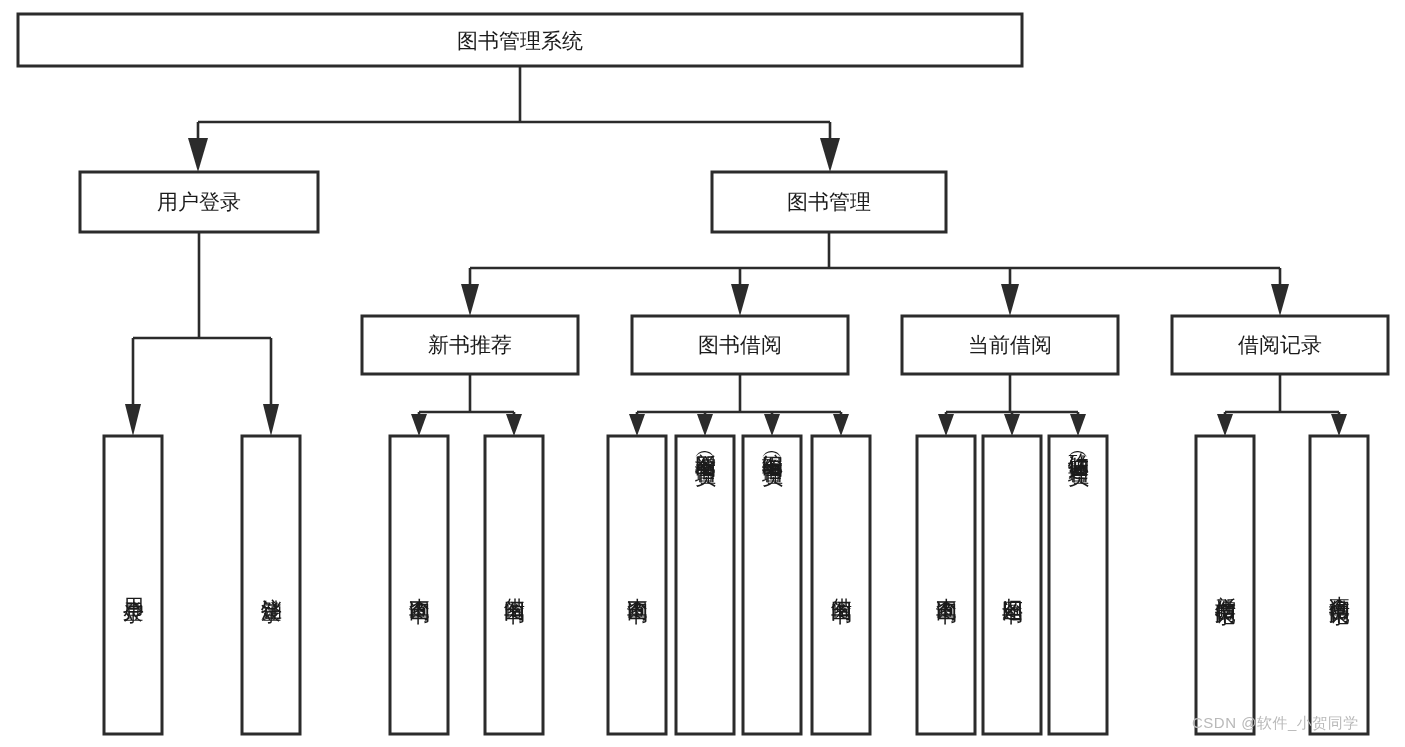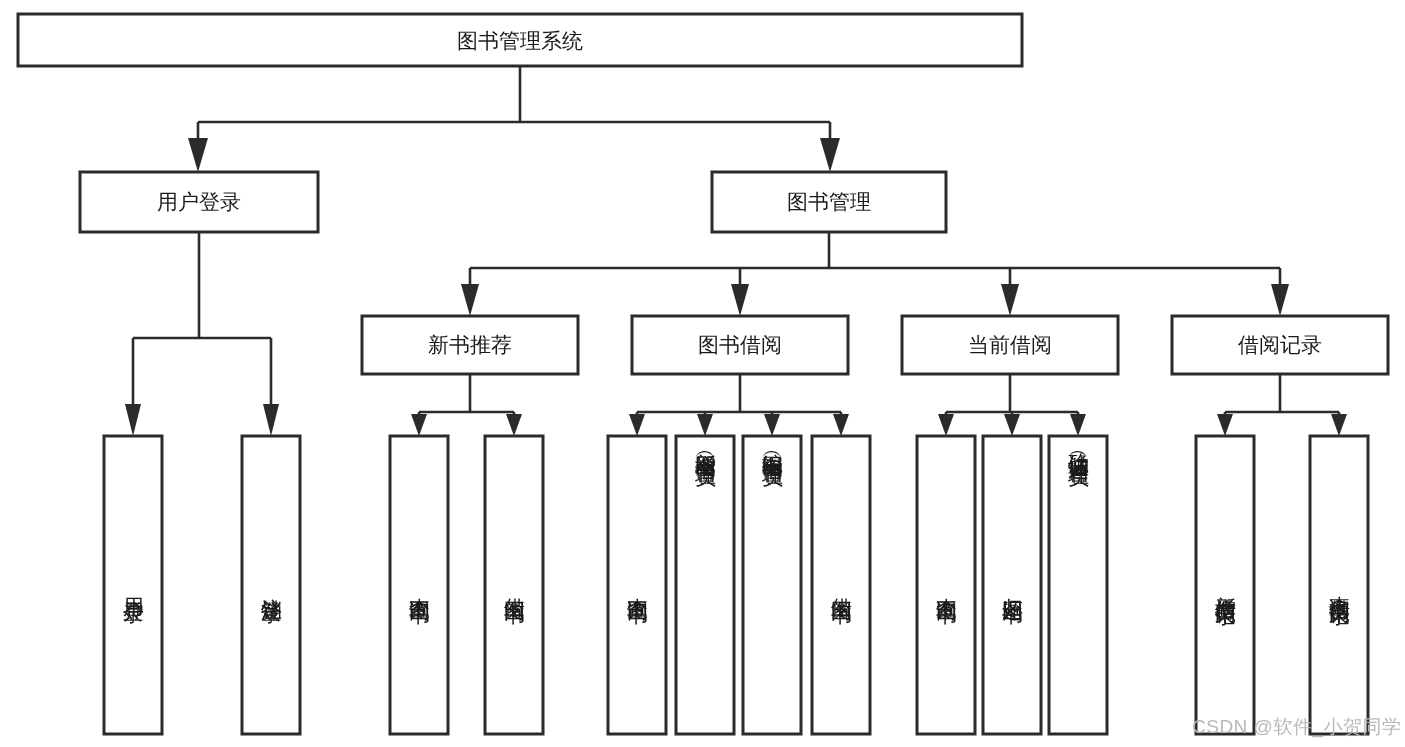--- a/index.html
+++ b/index.html
@@ -69,21 +69,21 @@
     font-size: 21px;
     line-height: 1.18;
     letter-spacing: 2px;
     color: #1b1b1b;
     white-space: nowrap;
     text-align: center;
   }
   .watermark {
     position: absolute;
     font-family: "Liberation Sans", "DejaVu Sans", sans-serif;
-    font-size: 19px;
+    font-size: 15px;
     color: #b9b9b9;
     white-space: nowrap;
     letter-spacing: 0.5px;
   }
 </style>
 </head>
 <body>
 
 <div id="diagram-root">
 

